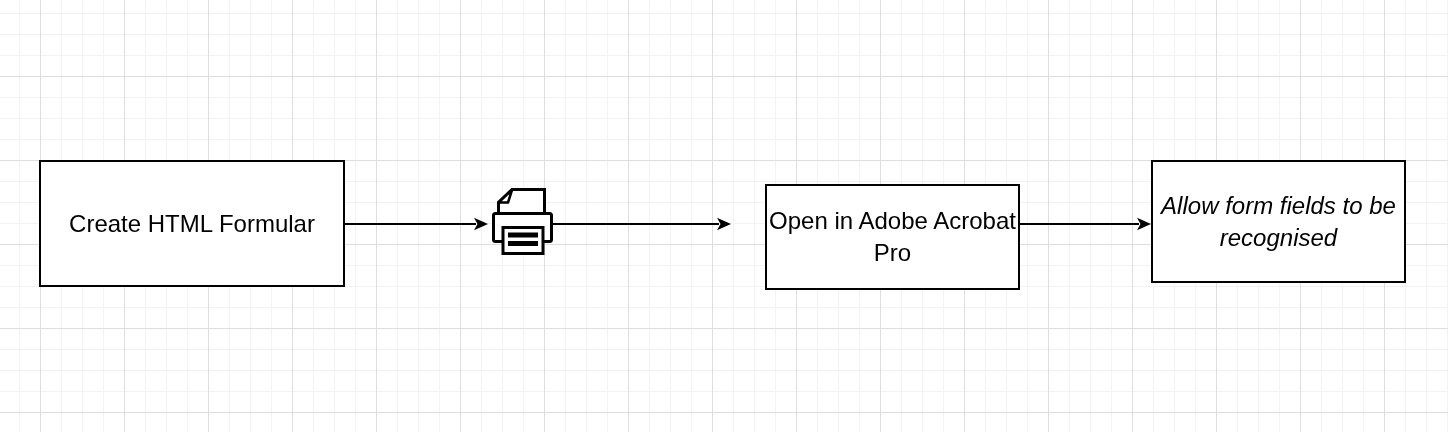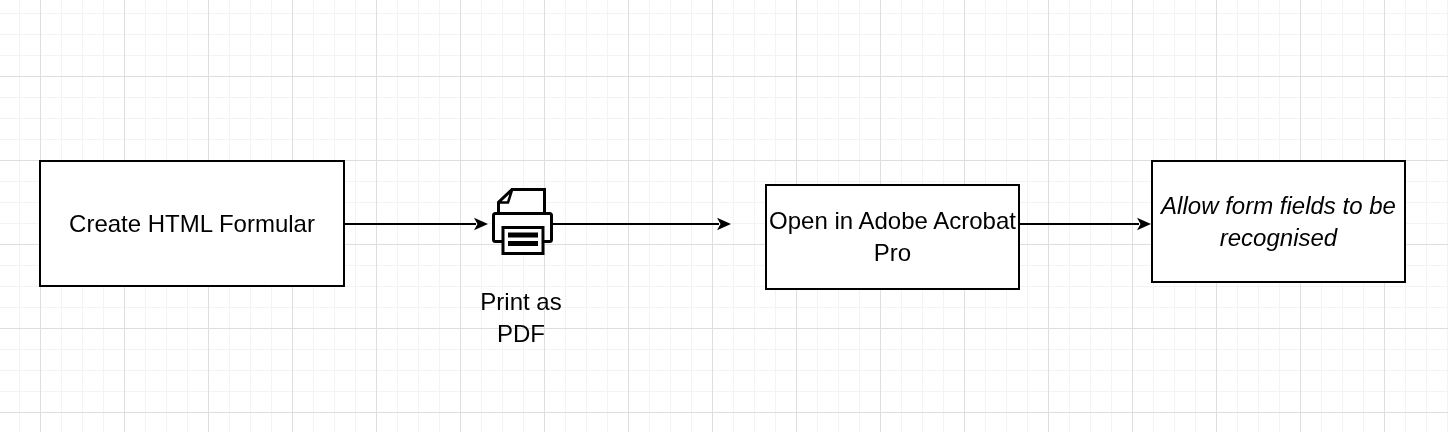--- a/index.html
+++ b/index.html
@@ -89,15 +89,14 @@
   </div>
 
   <div class="node node-acrobat">
     <span>Open in Adobe Acrobat Pro</span>
   </div>
 
   <div class="node node-allow">
     <span>Allow form fields to be recognised</span>
   </div>
 
-  <div class="printer-label">Print as PDF</div>
 
 </div>
 
 </body></html>

